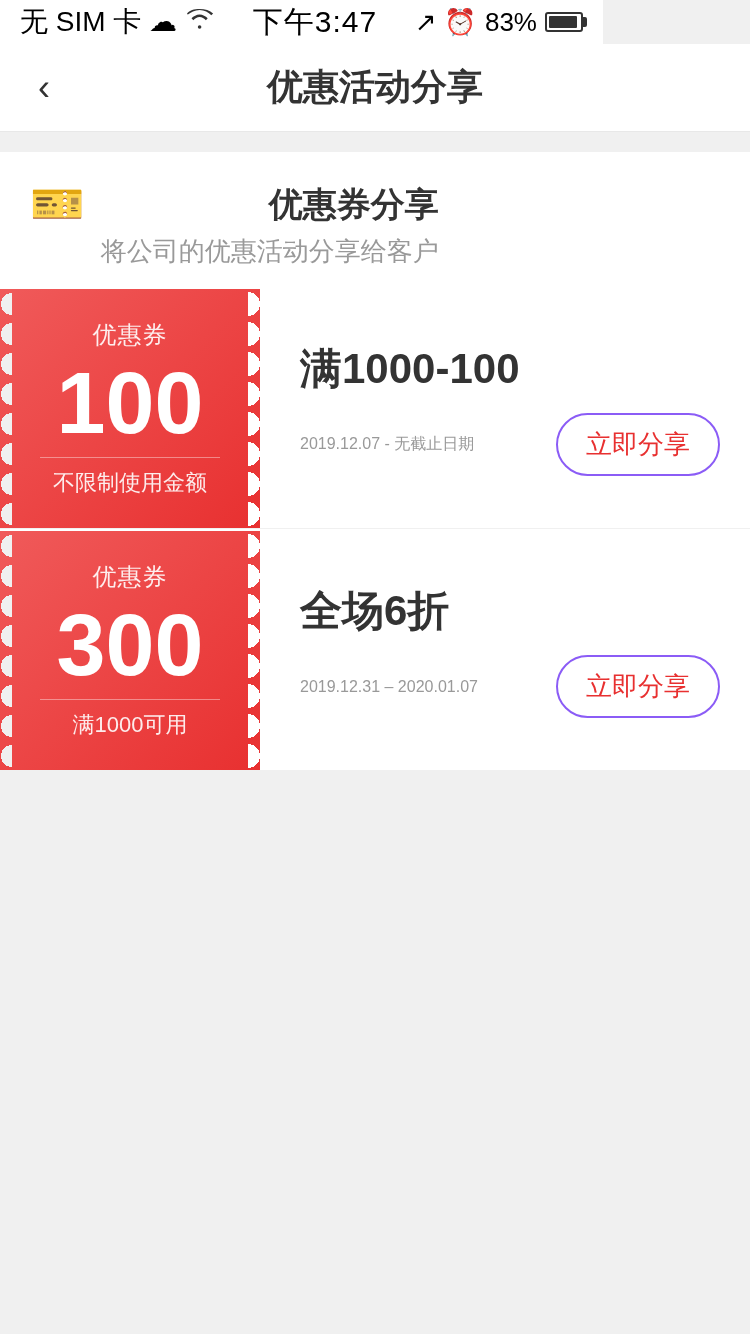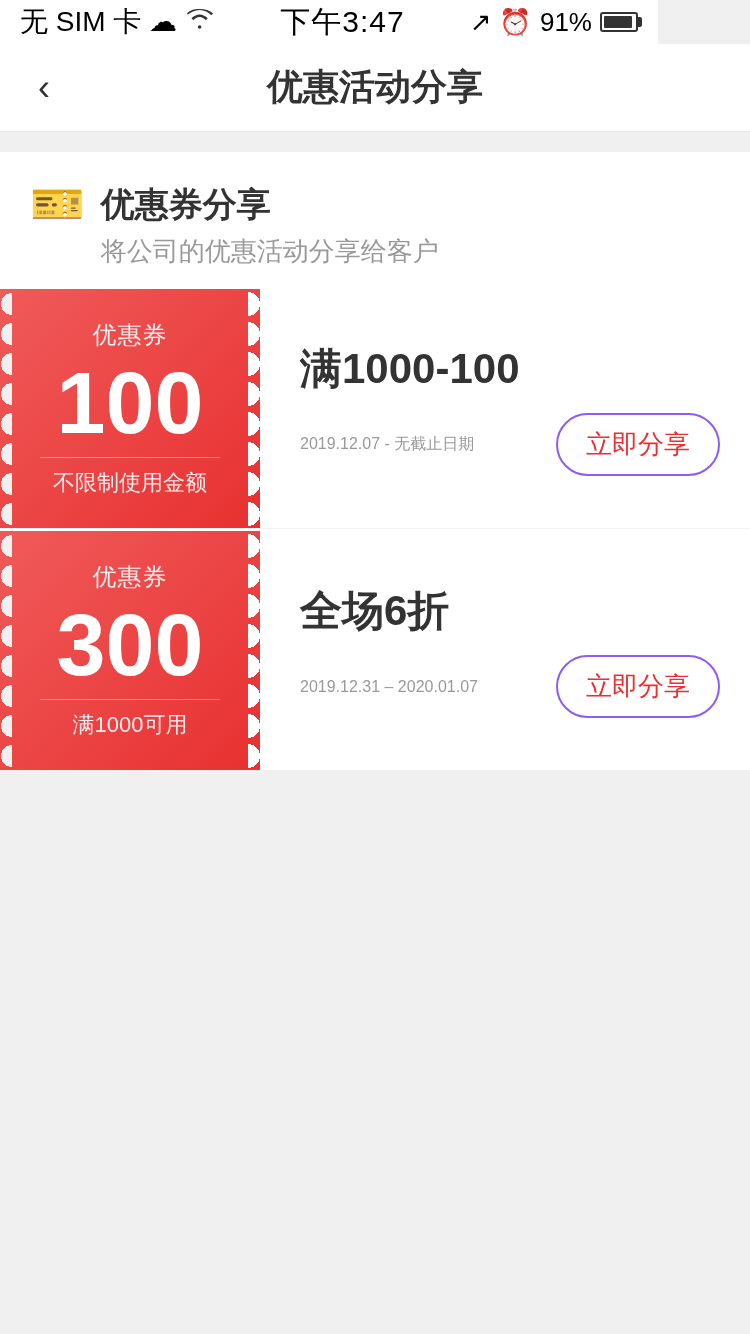--- a/index.html
+++ b/index.html
@@ -8,21 +8,21 @@
     body {
       width: 750px;
       min-height: 1334px;
       font-family: -apple-system, "PingFang SC", "Helvetica Neue", Arial, sans-serif;
       background: #f0f0f0;
       overflow-x: hidden;
     }
 
     
     .status-bar {
-      width: 658px;
+      width: 603px;
       height: 44px;
       background: #fff;
       display: flex;
       align-items: center;
       justify-content: space-between;
       padding: 0 20px;
       font-size: 28px;
       font-weight: 500;
     }
     .status-left {
@@ -81,20 +81,21 @@
       font-size: 44px;
       line-height: 1;
       flex-shrink: 0;
     }
     .section-info {}
     .section-title {
       font-size: 34px;
       font-weight: 600;
       color: #333;
       margin-bottom: 6px;
+      text-align: right;
     }
     .section-desc {
       font-size: 26px;
       color: #999;
     }
 
     
     .coupon-list {
       background: #fff;
       padding: 0;
@@ -232,21 +233,21 @@
     <span>
       <svg width="28" height="22" viewBox="0 0 28 22">
           <path d="M14 18a2 2 0 100 4 2 2 0 000-4zm-7-5.5C8.9 10.6 11.3 9 14 9s5.1 1.6 7 3.5l2-2.2C20.7 7.9 17.5 6 14 6S7.3 7.9 5 10.3l2 2.2zm-6-6.5C4.1 3.6 8.7 1 14 1s9.9 2.6 13 6L29 5C25.4 1.5 20 0 14 0S2.6 1.5 0 5l1 1.5z" fill="#333" transform="scale(0.9)"></path>
         </svg>
     </span>
   </div>
   <div class="status-center">下午3:47</div>
   <div class="status-right">
     <span>↗</span>
     <span>⏰</span>
-    <span>91%</span>
+    <span>83%</span>
     <span style="display:inline-block;width:38px;height:20px;border:2px solid #333;border-radius:3px;position:relative;padding:2px;">
       <span style="display:block;height:100%;width:95%;background:#333;border-radius:1px;"></span>
       <span style="position:absolute;right:-6px;top:50%;transform:translateY(-50%);width:4px;height:10px;background:#333;border-radius:0 2px 2px 0;"></span>
     </span>
   </div>
 </div>
 
 <div class="nav-bar">
   <div class="nav-back">‹</div>
   <div class="nav-title">优惠活动分享</div>

